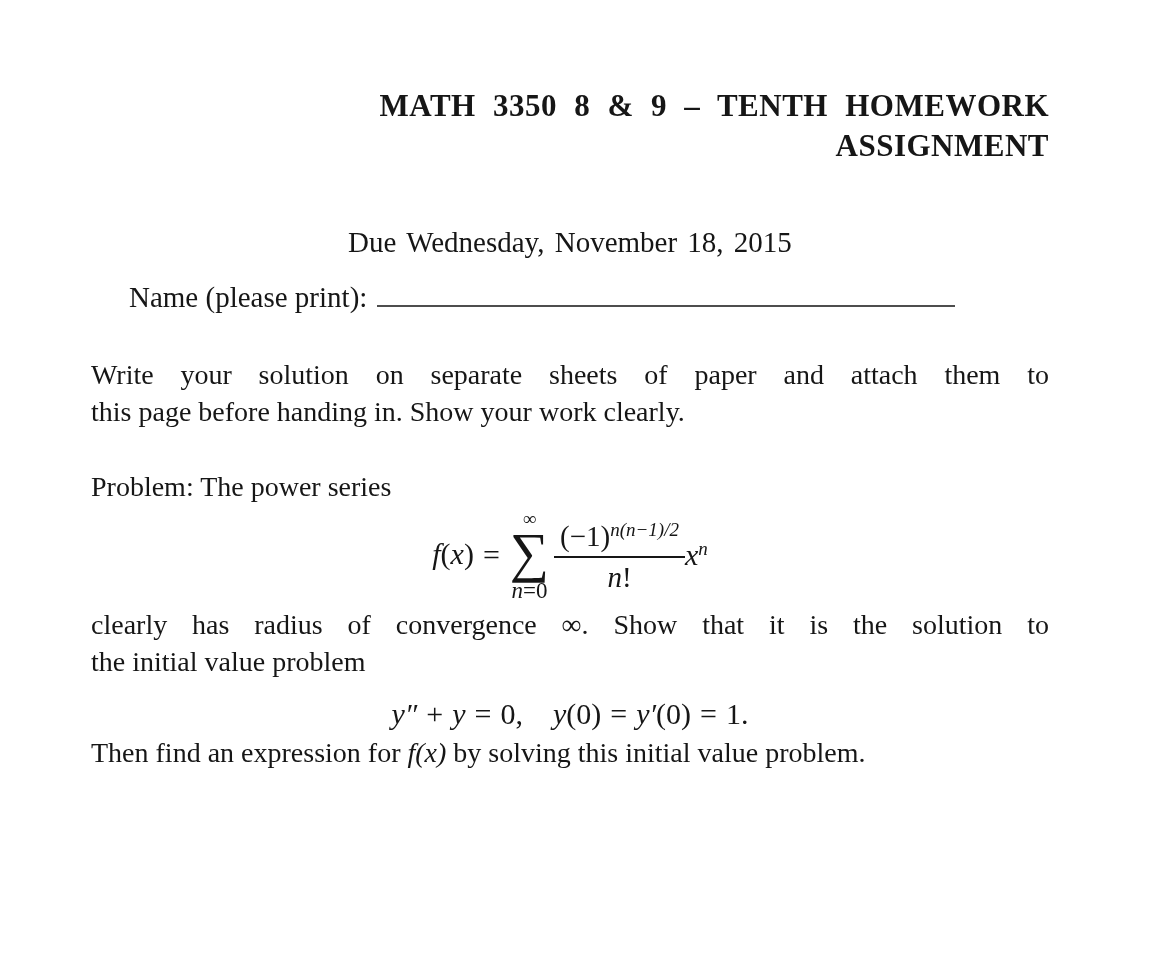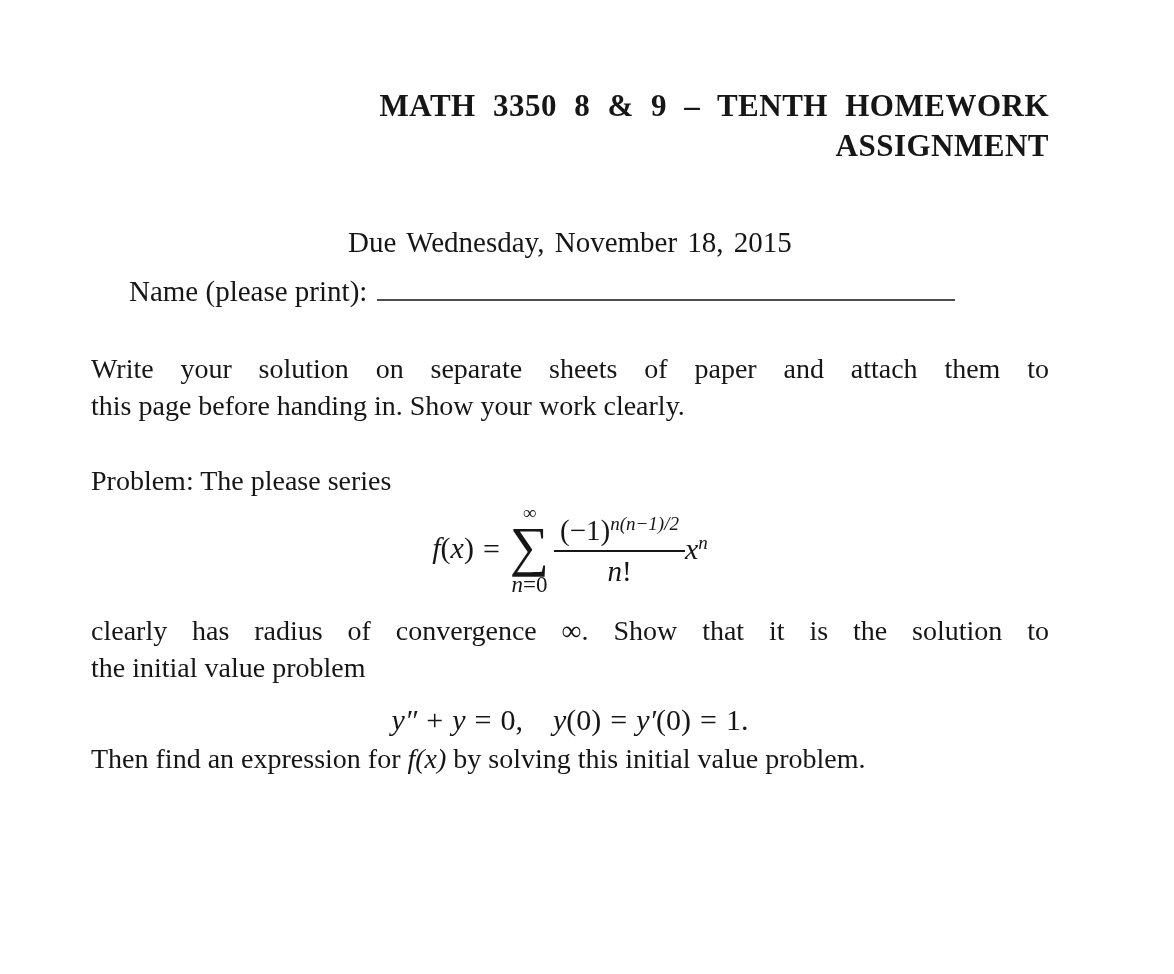--- a/index.html
+++ b/index.html
@@ -22,21 +22,21 @@
     letter-spacing: 0.5px;
     word-spacing: 9px;
   }
   .due {
     margin: 60px 0 12px 0;
     font-size: 29px;
     text-align: center;
     word-spacing: 3px;
   }
   .name-row {
-    margin: 16px 0 0 38px;
+    margin: 22px 0 0 38px;
     font-size: 29px;
     white-space: nowrap;
   }
   .name-line {
     display: inline-block;
     width: 578px; height: 0.9em;
     border-bottom: 2px solid #4d4d4d;
     margin-left: 10px;
   }
 
@@ -59,21 +59,21 @@
     text-align: center; margin: 0 5px 0 1px;
   }
   .sum-top { display: block; font-size: 19px; line-height: 1.05; }
   .sum-sigma { display: block; font-size: 55px; line-height: 0.88; font-style: normal; }
   .sum-bot { display: block; font-size: 23px; line-height: 1.25; }
   .frac { display: inline-block; vertical-align: middle; text-align: center; }
   .fnum { display: block; font-size: 29px; line-height: 1.1; padding: 0 6px 3px 6px; }
   .fbar { display: block; border-top: 2px solid #161616; }
   .fden { display: block; font-size: 29px; line-height: 1.1; padding-top: 4px; }
 
-  .convergence { margin-top: 12px; }
+  .convergence { }
   .dmath2 { margin: 17px 0 0 0; font-size: 30px; text-align: center; }
   .quad { display: inline-block; width: 30px; }
   .closing { margin-top: 3px; }
 </style>
 </head>
 <body>
 
 <div class="page">
   <div class="content">
 
@@ -88,21 +88,21 @@
       <span>Name (please print):</span><span class="name-line"></span>
     </div>
 
     <p class="para instructions">
       <span class="jline">Write your solution on separate sheets of paper and attach them to</span>
       <span class="nline">this page before handing in. Show your work clearly.</span>
     </p>
 
     <p class="para problem-line">
       <span class="problem-label">Problem:</span>
-      <span>The please series</span>
+      <span>The power series</span>
     </p>
 
     <div class="dmath"><span class="mi">f</span><span class="mu">(</span><span class="mi">x</span><span class="mu">)</span><span class="mu op">=</span><span class="sum"><span class="sum-top mu">∞</span><span class="sum-sigma">∑</span><span class="sum-bot"><span class="mi">n</span><span class="mu">=0</span></span></span><span class="frac"><span class="fnum"><span class="mu">(−1)</span><span class="sup mi">n(n−1)/2</span></span><span class="fbar"></span><span class="fden"><span class="mi">n</span><span class="mu">!</span></span></span><span><span class="mi">x</span><span class="sup mi">n</span></span></div>
 
     <p class="para convergence">
       <span class="jline">clearly has radius of convergence ∞. Show that it is the solution to</span>
       <span class="nline">the initial value problem</span>
     </p>
 
     <div class="dmath2"><span class="mi">y″</span><span class="mu op">+</span><span class="mi">y</span><span class="mu op">=</span><span class="mu">0,</span><span class="quad"></span><span class="mi">y</span><span class="mu">(0)</span><span class="mu op">=</span><span class="mi">y′</span><span class="mu">(0)</span><span class="mu op">=</span><span class="mu">1.</span></div>

